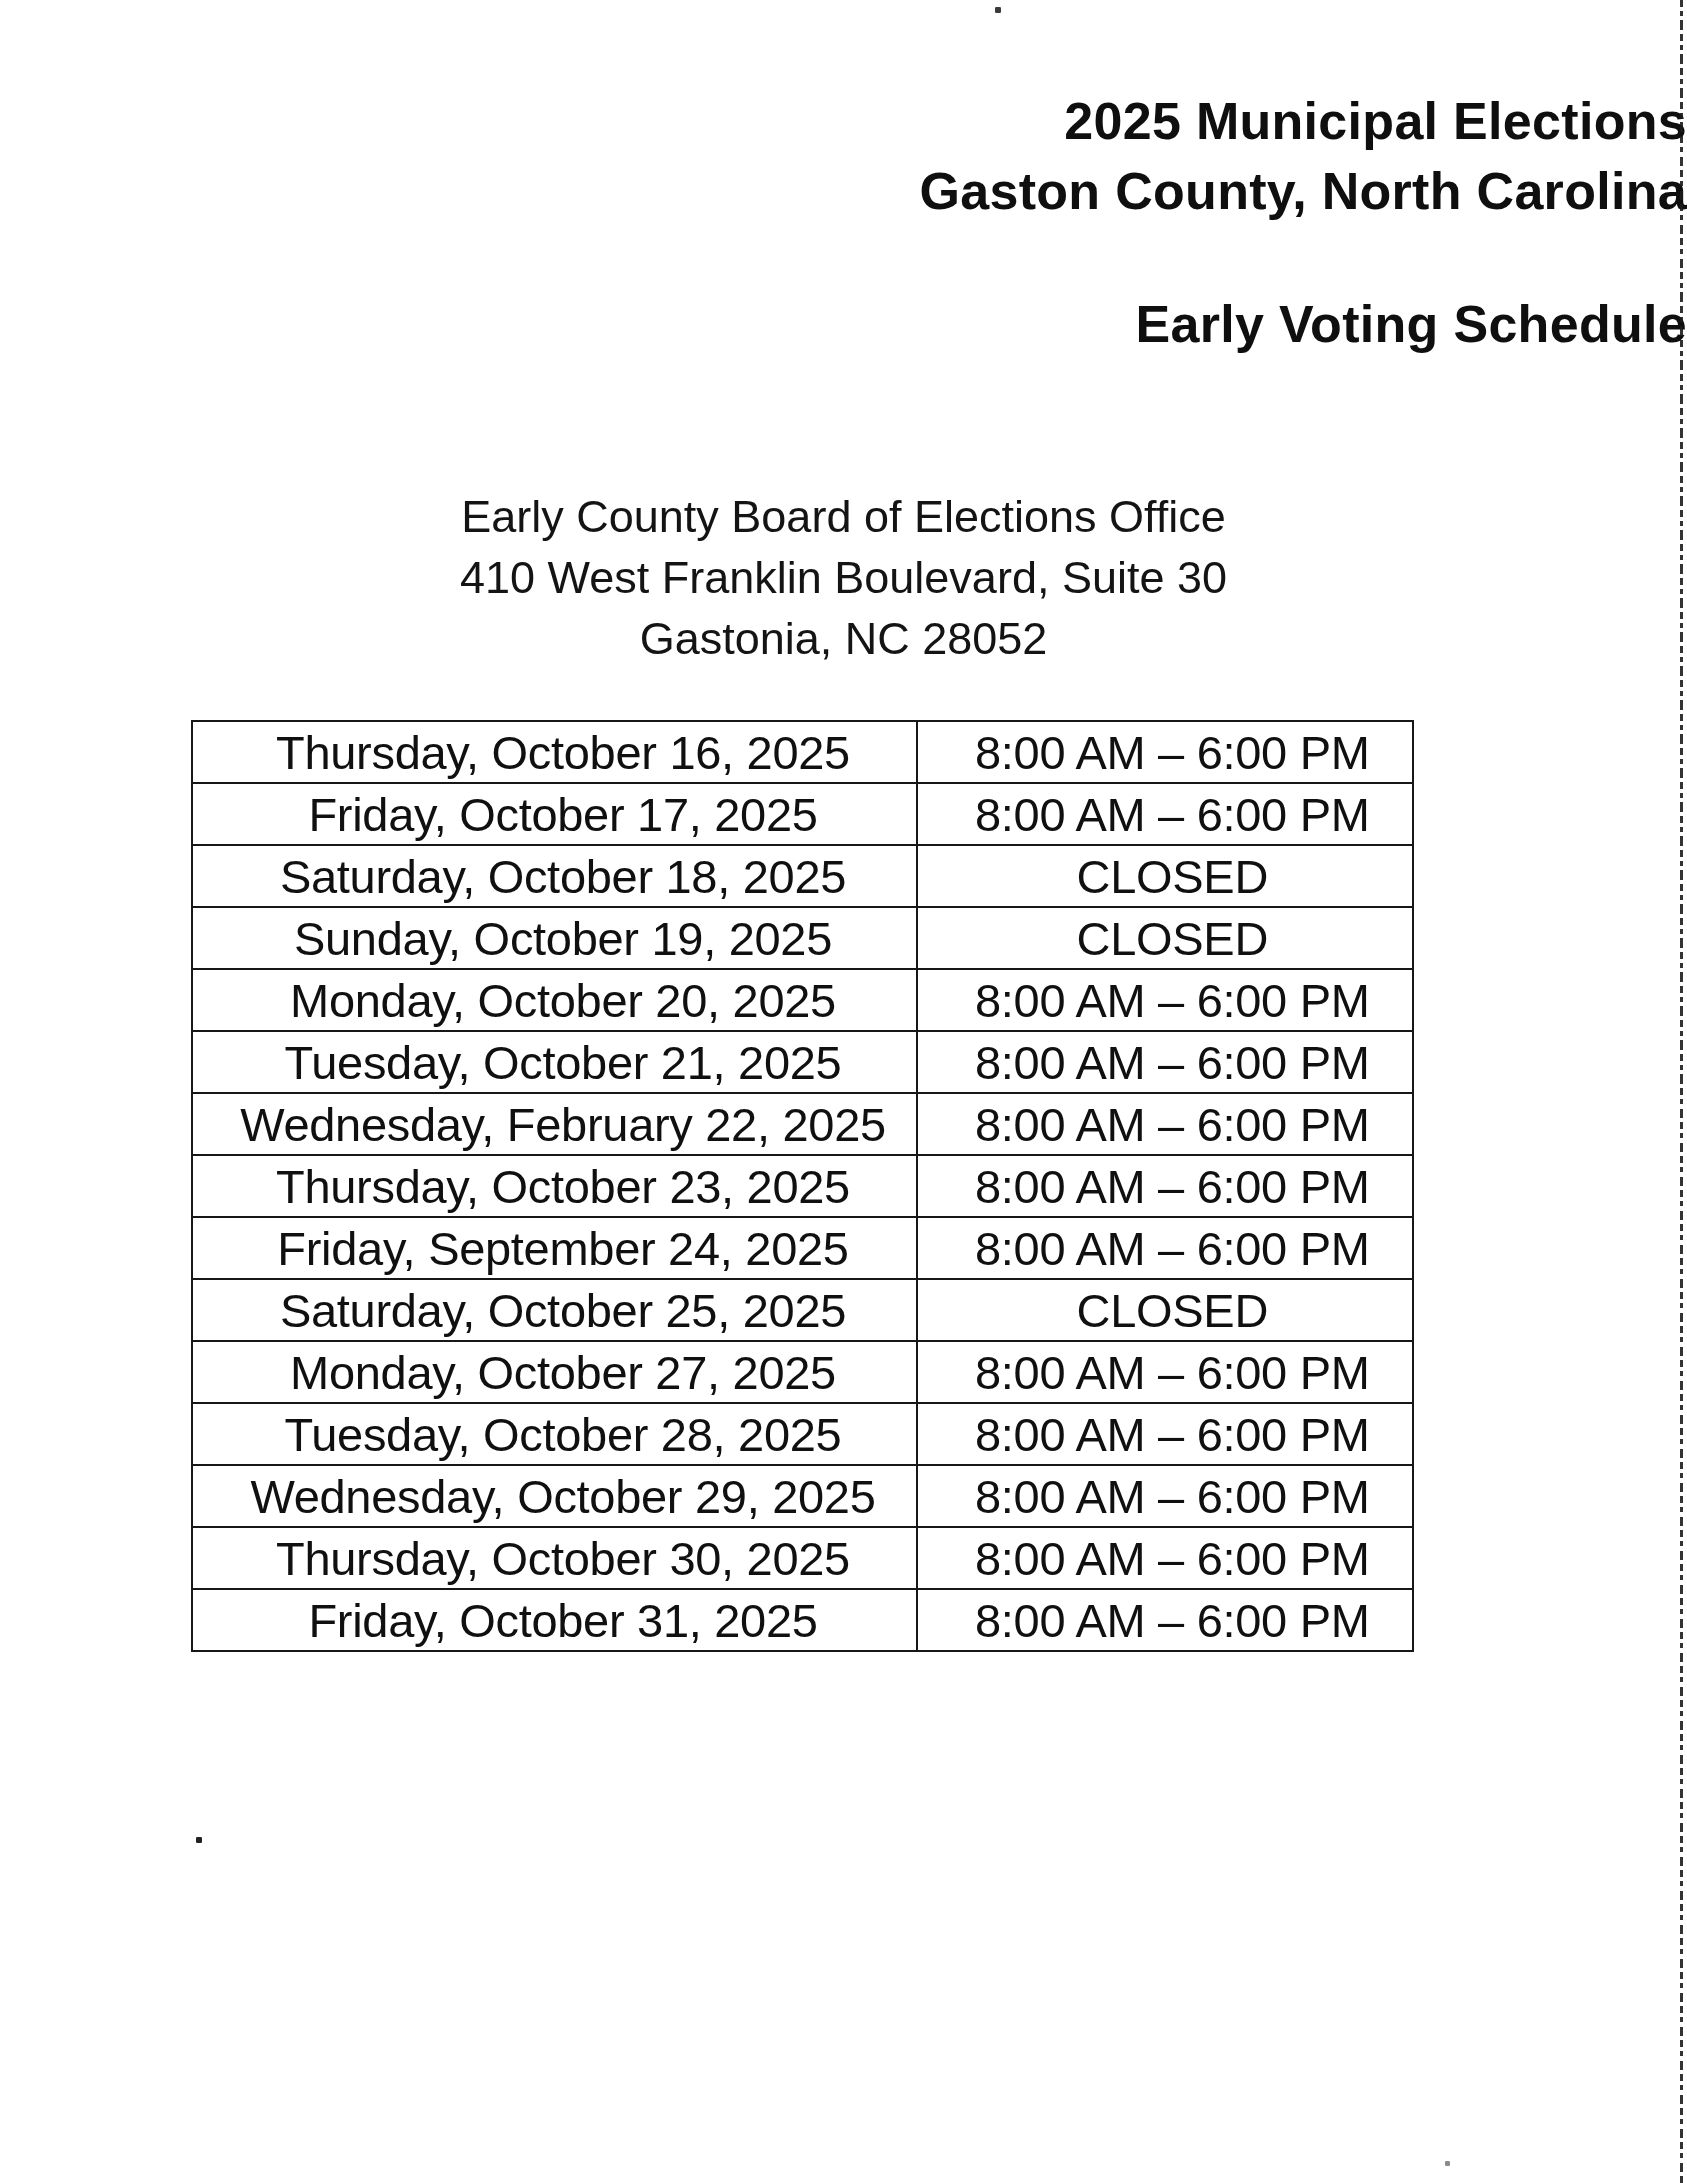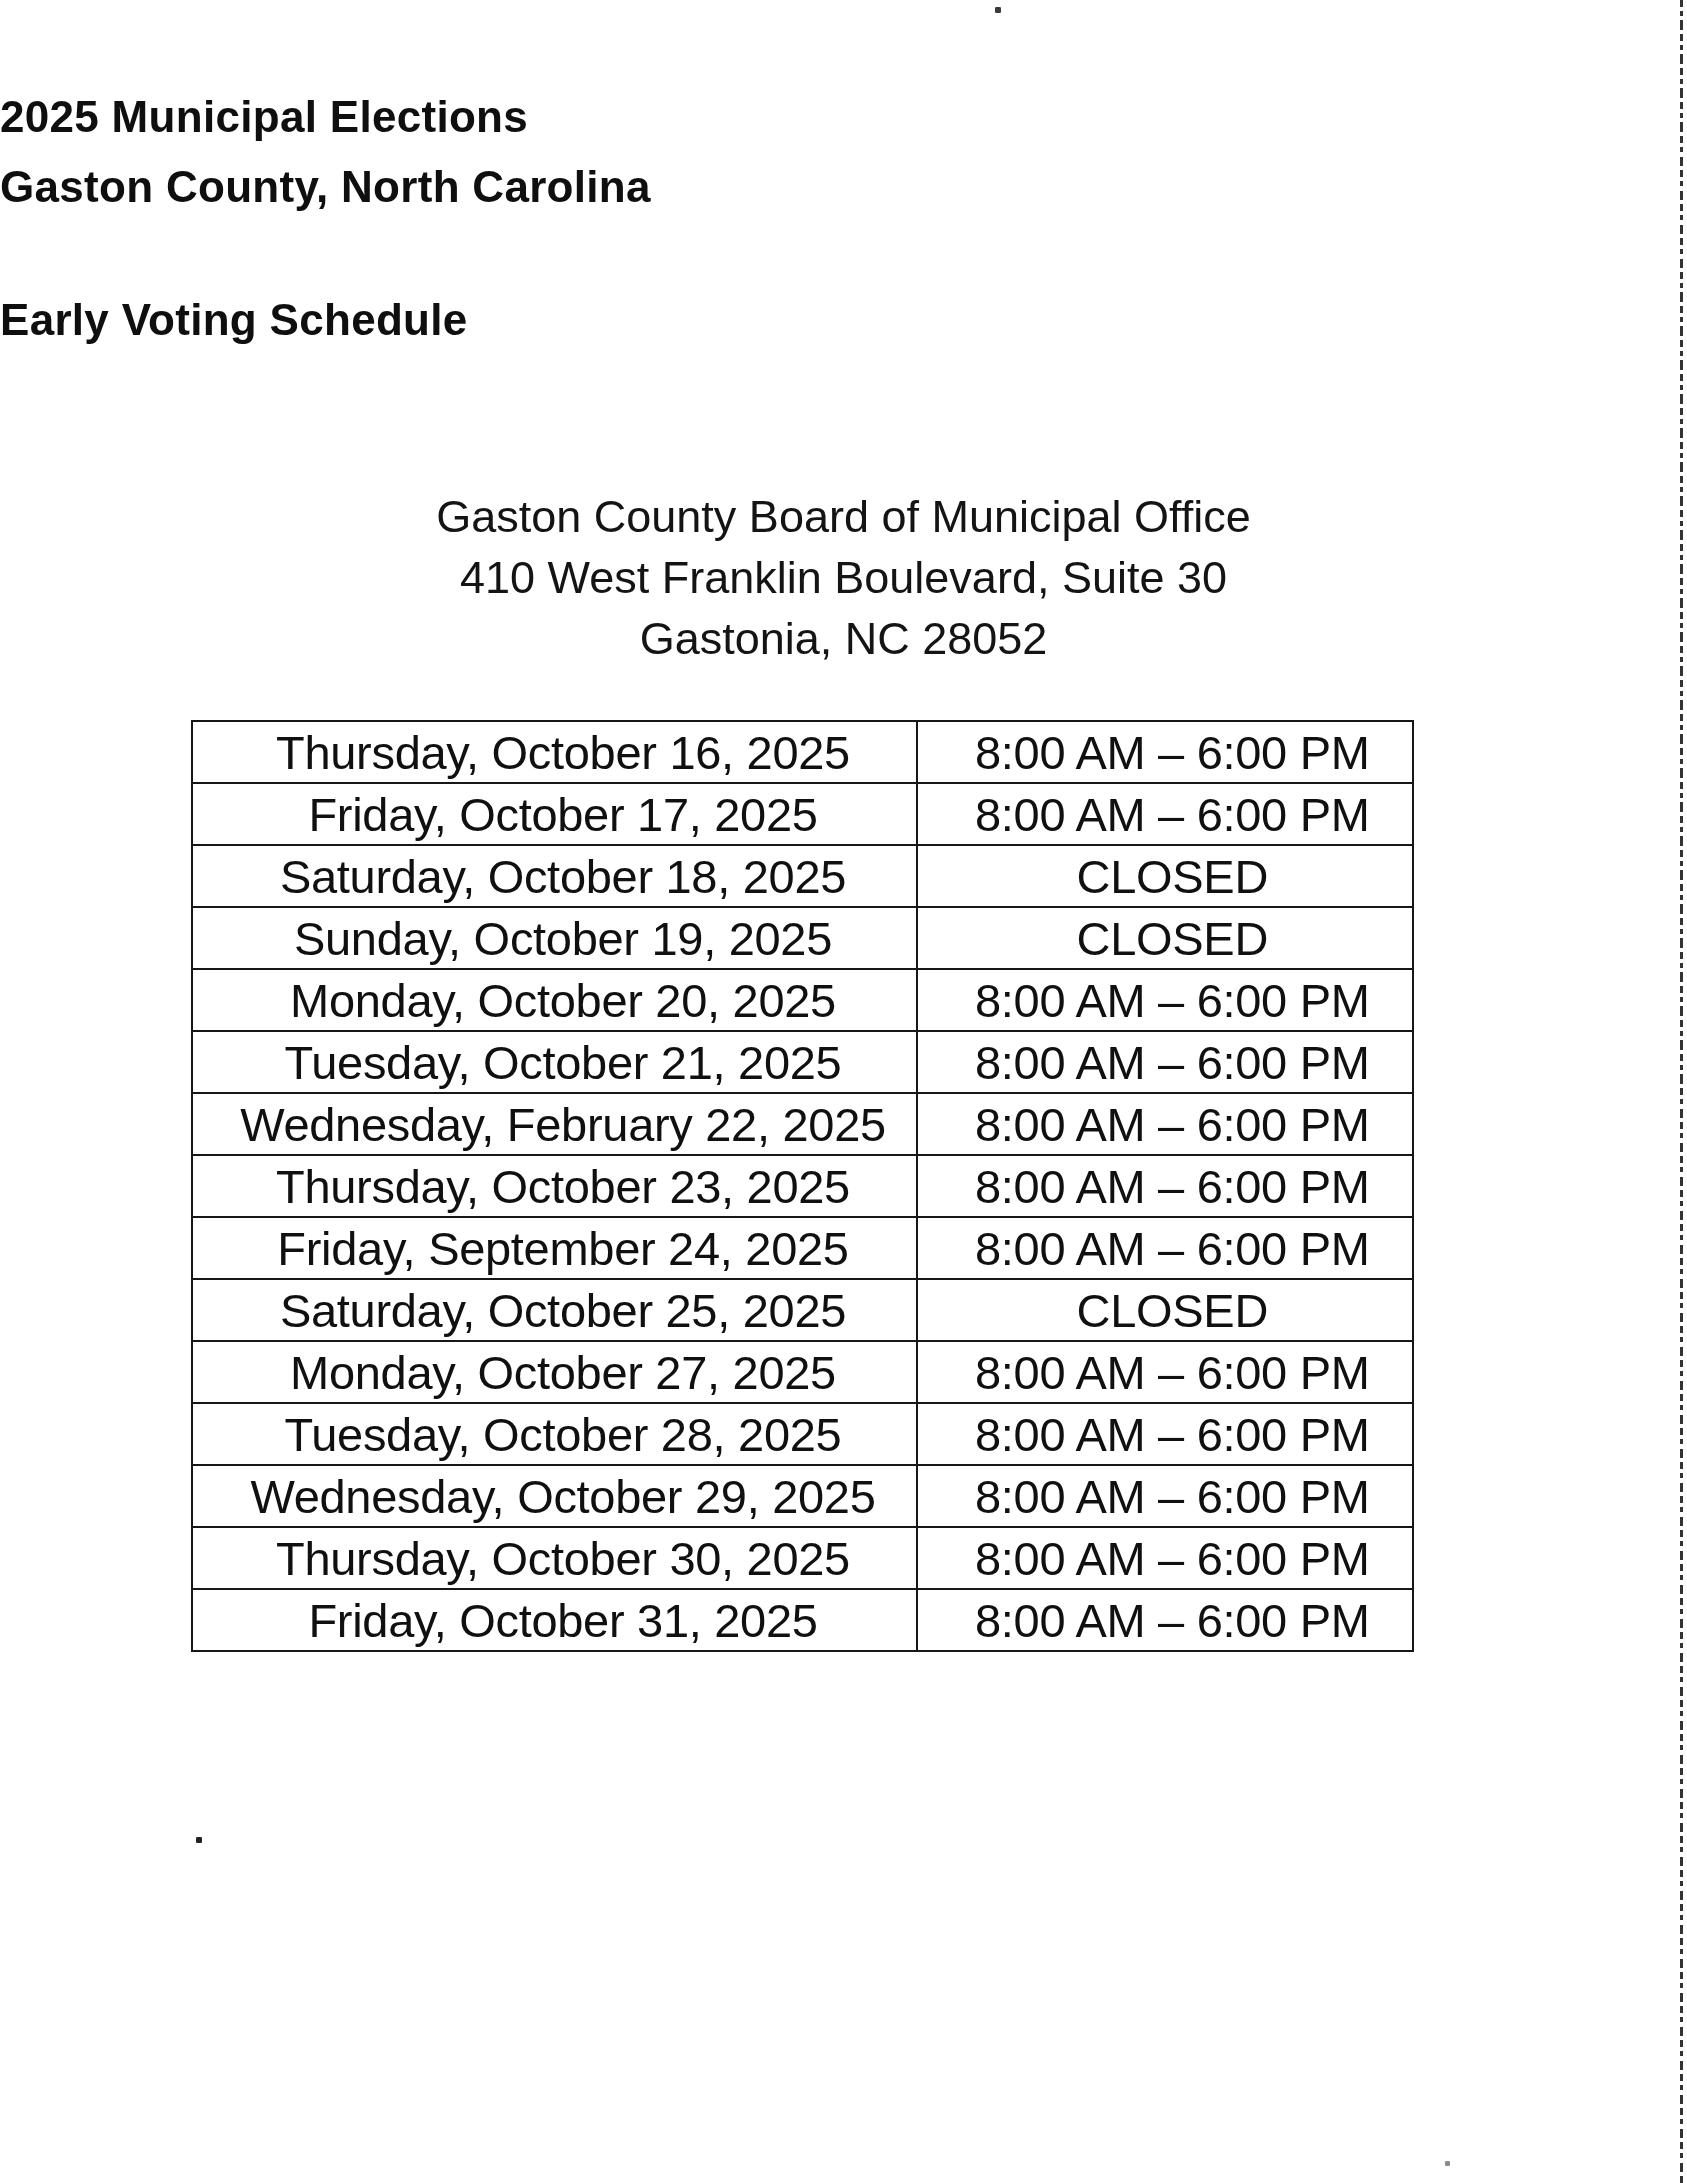--- a/index.html
+++ b/index.html
@@ -10,23 +10,23 @@
     background:#ffffff;
     overflow:hidden;
     font-family:"Liberation Sans", sans-serif;
     color:#111111;
   }
   
   .title-line{
     position:absolute;
     left:0;
     width:1687px;
-    text-align:left;
+    text-align:right;
     font-weight:bold;
-    font-size:44px;
+    font-size:52px;
     line-height:1;
     letter-spacing:0.3px;
     color:#0f0f0f;
   }
   .title-1{top:95px;}
   .title-2{top:165px;}
   .subtitle{top:298px;}
   
   .address{
     position:absolute;
@@ -98,21 +98,21 @@
 
   <div class="speck speck-top"></div>
 
   <div class="title-line title-1">2025 Municipal Elections</div>
 
   <div class="title-line subtitle">Early Voting Schedule</div>
 
   <div class="title-line title-2">Gaston County, North Carolina</div>
 
   <div class="address">
-    <div>Gaston County Board of Municipal Office</div>
+    <div>Early County Board of Elections Office</div>
     <div>410 West Franklin Boulevard, Suite 30</div>
     <div>Gastonia, NC 28052</div>
   </div>
 
   <table class="schedule">
     <colgroup>
       <col class="c-date">
       <col class="c-hours">
     </colgroup>
     <tbody>

